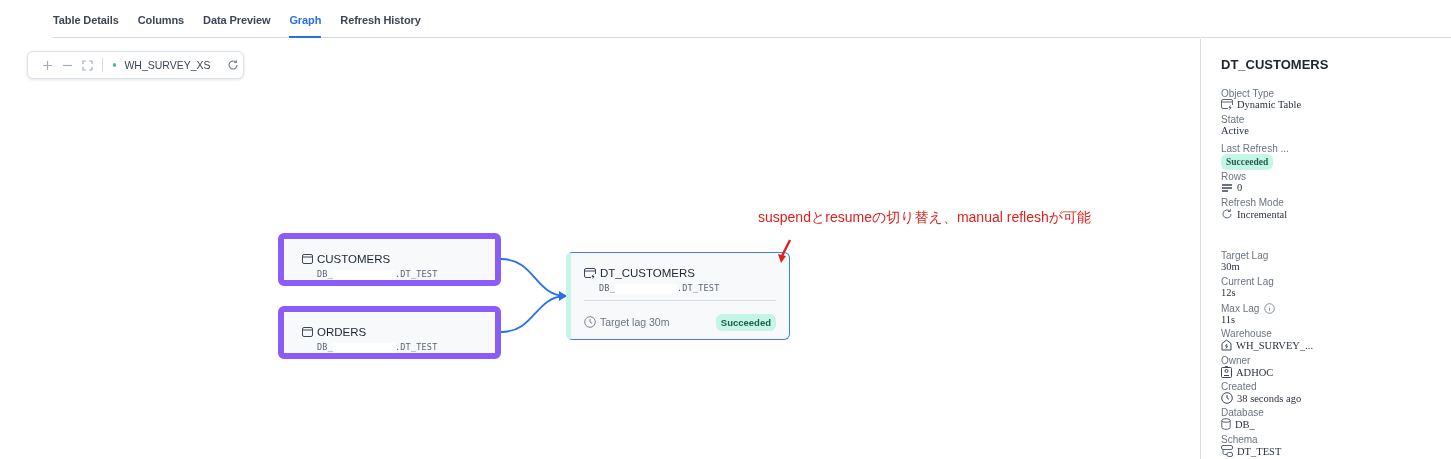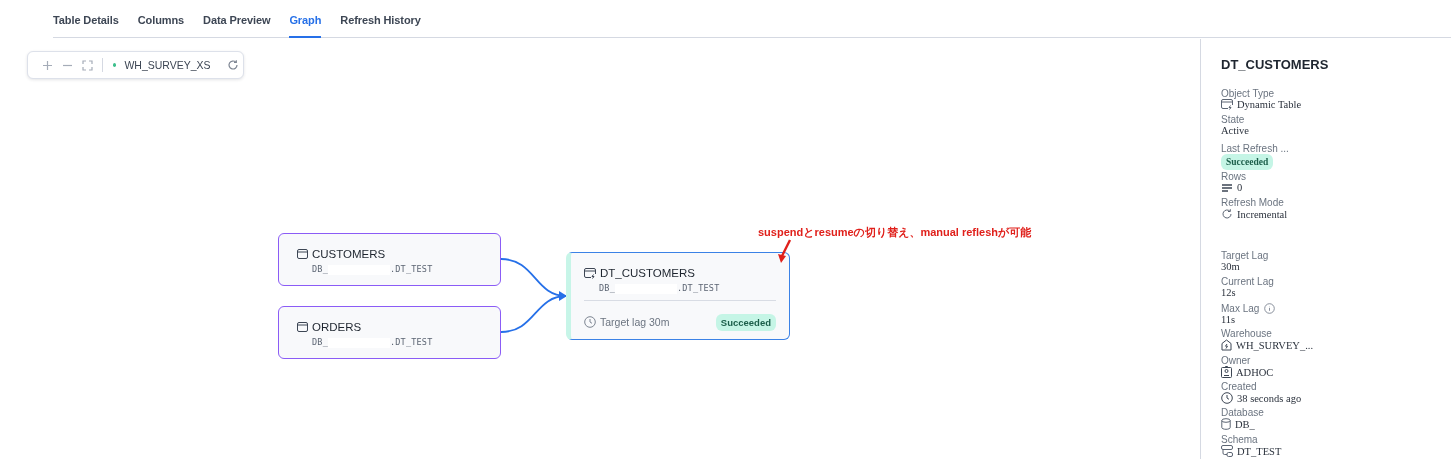--- a/index.html
+++ b/index.html
@@ -21,38 +21,38 @@
     .toolbar { position: absolute; left: 27px; top: 12px; height: 28px; width: 217px;
       border: 1px solid #dde1ea; border-radius: 6px; background: #fff;
       box-shadow: 0 1px 3px rgba(30,40,60,0.12); display: flex; align-items: center; padding-left: 9px; }
     .tb-btn { width: 24px; height: 20px; display: flex; align-items: center; justify-content: center;
       color: #a5acb8; cursor: pointer; }
     .tb-sep { width: 1px; height: 14px; background: #d5d9e2; margin: 0 10px 0 4px; }
     .wh-dot { width: 4px; height: 4px; border-radius: 50%; background: #3dbf8c; margin-right: 8px; }
     .wh-name { font-size: 10.5px; color: #3d4654; margin-right: 12px; }
 
     
-    .node { position: absolute; background: #f8f9fb; border: 1px solid #8b5cf6; border-radius: 6px; }
+    .node { position: absolute; background: #f8f9fb; border: 6px solid #8b5cf6; border-radius: 6px; }
     .node-title { position: absolute; left: 18px; top: 14px; display: flex; align-items: center;
       font-size: 11.5px; color: #1e252f; }
     .node-title svg { margin-right: 4px; }
     .node-sub { position: absolute; left: 33px; top: 30px; font-family: "DejaVu Sans Mono", monospace;
       font-size: 8.5px; color: #5c6573; letter-spacing: 0.2px; white-space: pre; }
     .redact { display: inline-block; width: 62px; height: 10px; background: #ffffff; vertical-align: middle; }
 
     .dt-node { background: #f8f9fb; border: 1.5px solid #3b82e6; border-left: 5px solid #c7f5e8; border-radius: 6px; }
     .dt-divider { position: absolute; left: 13px; right: 13px; top: 47px; height: 1px; background: #d8dce4; }
     .dt-lag { position: absolute; left: 13px; top: 63px; display: flex; align-items: center;
       font-size: 10.5px; color: #6b7480; }
     .dt-lag svg { margin-right: 4px; }
     .badge { display: inline-block; background: #c5f5e6; color: #1b5e4a; font-size: 9.5px; font-weight: bold;
       padding: 3px 5px; border-radius: 6px; }
     .dt-badge { position: absolute; right: 13px; top: 61px; }
 
-    .annotation { position: absolute; left: 758px; top: 186px; font-size: 11px; color: #e0201b; white-space: nowrap; font-weight: bold; }
+    .annotation { position: absolute; left: 758px; top: 170px; font-size: 14px; color: #e0201b; white-space: nowrap; }
 
     
     .panel { position: absolute; left: 1200px; top: 39px; width: 251px; height: 420px;
       border-left: 1px solid #d5d9e2; }
     .panel-title { position: absolute; left: 20px; top: 18px; font-size: 13px; font-weight: bold; color: #1e252f; }
     .prop { position: absolute; left: 20px; width: 231px; height: 18px; display: flex; align-items: flex-start; flex-direction: column; }
     .prop-label { width: 116px; font-size: 10px; color: #6b7480; display: flex; align-items: center; white-space: nowrap; }
     .prop-label .info { margin-left: 5px; }
     .prop-value { font-size: 10.5px; color: #2b323d; display: flex; align-items: center; white-space: nowrap; font-family: Liberation Serif, serif; }
     .prop-value svg { margin-right: 4px; flex: none; }

